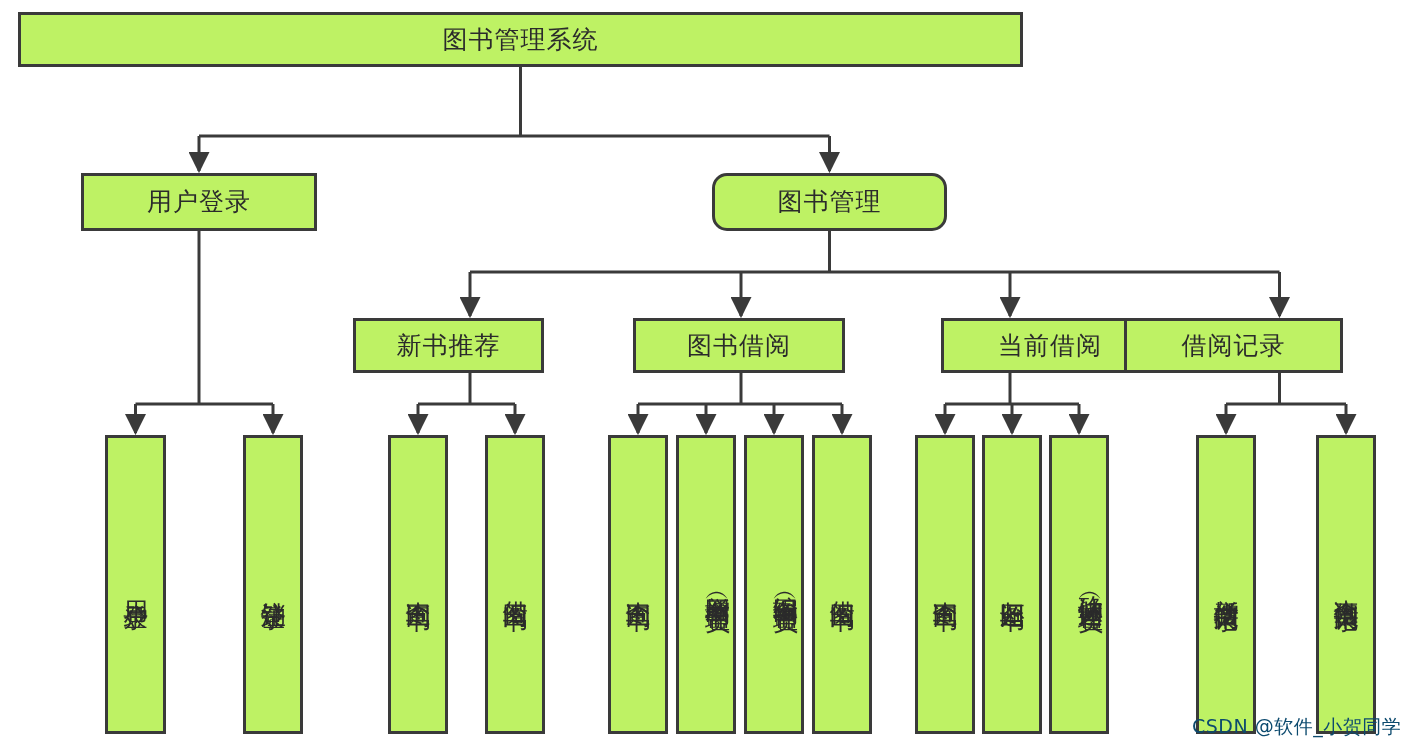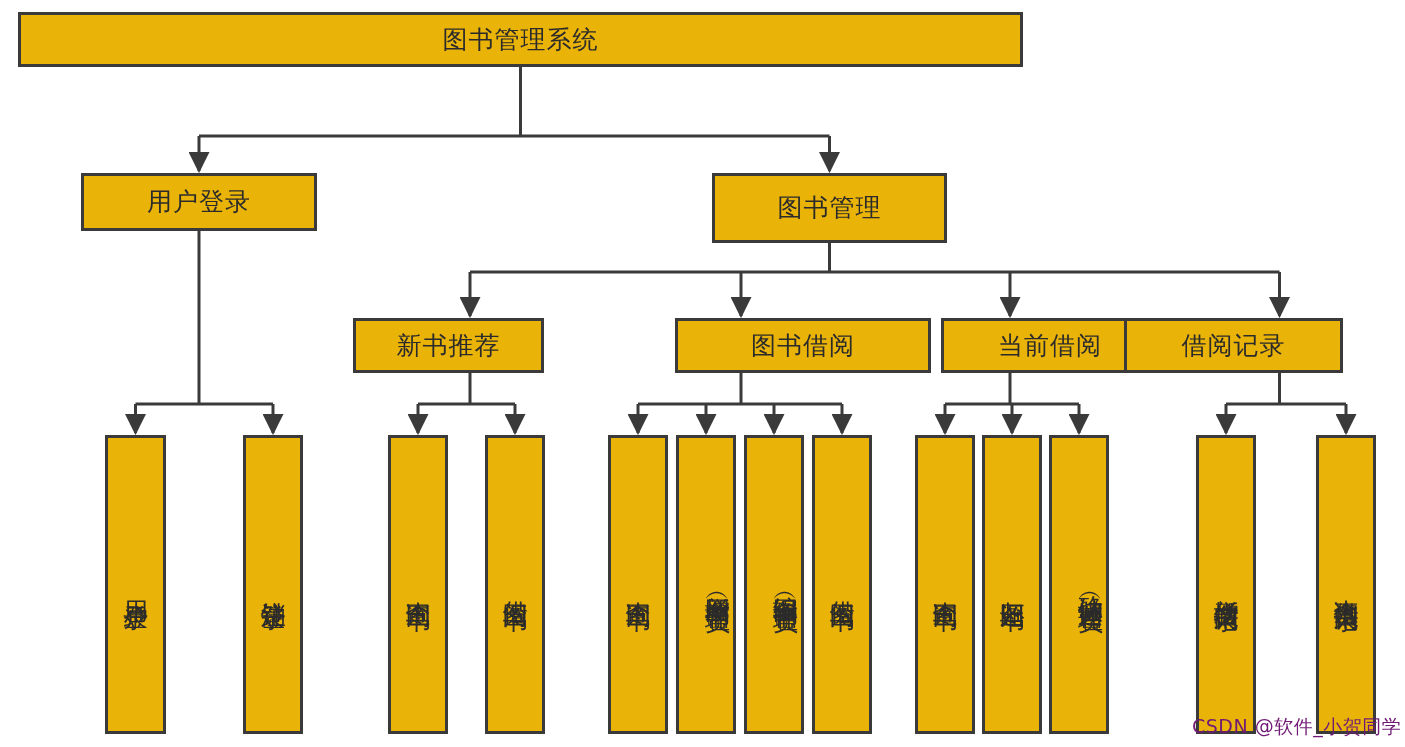--- a/index.html
+++ b/index.html
@@ -23,21 +23,21 @@
     left: 0;
     top: 0;
     width: 1405px;
     height: 747px;
     pointer-events: none;
   }
   .node {
     position: absolute;
     box-sizing: border-box;
     border: 3px solid #3a3a3a;
-    background: #eab308;
+    background: #bef264;
     display: flex;
     align-items: center;
     justify-content: center;
     color: #2b2b2b;
   }
   .node.horiz {
     font-size: 25px;
     letter-spacing: 1px;
     line-height: 1.2;
   }
@@ -55,21 +55,21 @@
     writing-mode: vertical-rl;
     text-orientation: upright;
     white-space: nowrap;
   }
   .node.vert.align-top .node-label {
     margin-top: 0;
   }
   .watermark {
     position: absolute;
     font-size: 19px;
-    color: #701a75;
+    color: #0c4a6e;
     white-space: nowrap;
     letter-spacing: 0.5px;
   }
 </style>
 </head>
 <body>
 
 <div id="diagram-root">
   <svg id="edge-layer" viewBox="0 0 1405 747" width="1405" height="747" xmlns="http://www.w3.org/2000/svg">
     <defs>
@@ -114,27 +114,27 @@
       </g>
   </svg>
 
   <div id="nodes">
       <div class="node horiz" style="left: 18px; top: 12px; width: 1005px; height: 55px;">
         <span class="node-label">图书管理系统</span>
       </div>
       <div class="node horiz" style="left: 81px; top: 173px; width: 236px; height: 58px;">
         <span class="node-label">用户登录</span>
       </div>
-      <div class="node horiz" style="left: 712px; top: 173px; width: 235px; height: 70px;">
+      <div class="node horiz" style="left: 712px; top: 173px; width: 235px; height: 58px; border-radius: 15px;">
         <span class="node-label">图书管理</span>
       </div>
       <div class="node horiz" style="left: 353px; top: 318px; width: 191px; height: 55px;">
         <span class="node-label">新书推荐</span>
       </div>
-      <div class="node horiz" style="left: 633px; top: 318px; width: 256px; height: 55px; margin-left: 42px;">
+      <div class="node horiz" style="left: 633px; top: 318px; width: 212px; height: 55px;">
         <span class="node-label">图书借阅</span>
       </div>
       <div class="node horiz" style="left: 941px; top: 318px; width: 218px; height: 55px;">
         <span class="node-label">当前借阅</span>
       </div>
       <div class="node horiz" style="left: 1124px; top: 318px; width: 219px; height: 55px;">
         <span class="node-label">借阅记录</span>
       </div>
       <div class="node vert" style="left: 105px; top: 435px; width: 61px; height: 299px; align-items: center;">
         <span class="node-label">用户登录</span>

